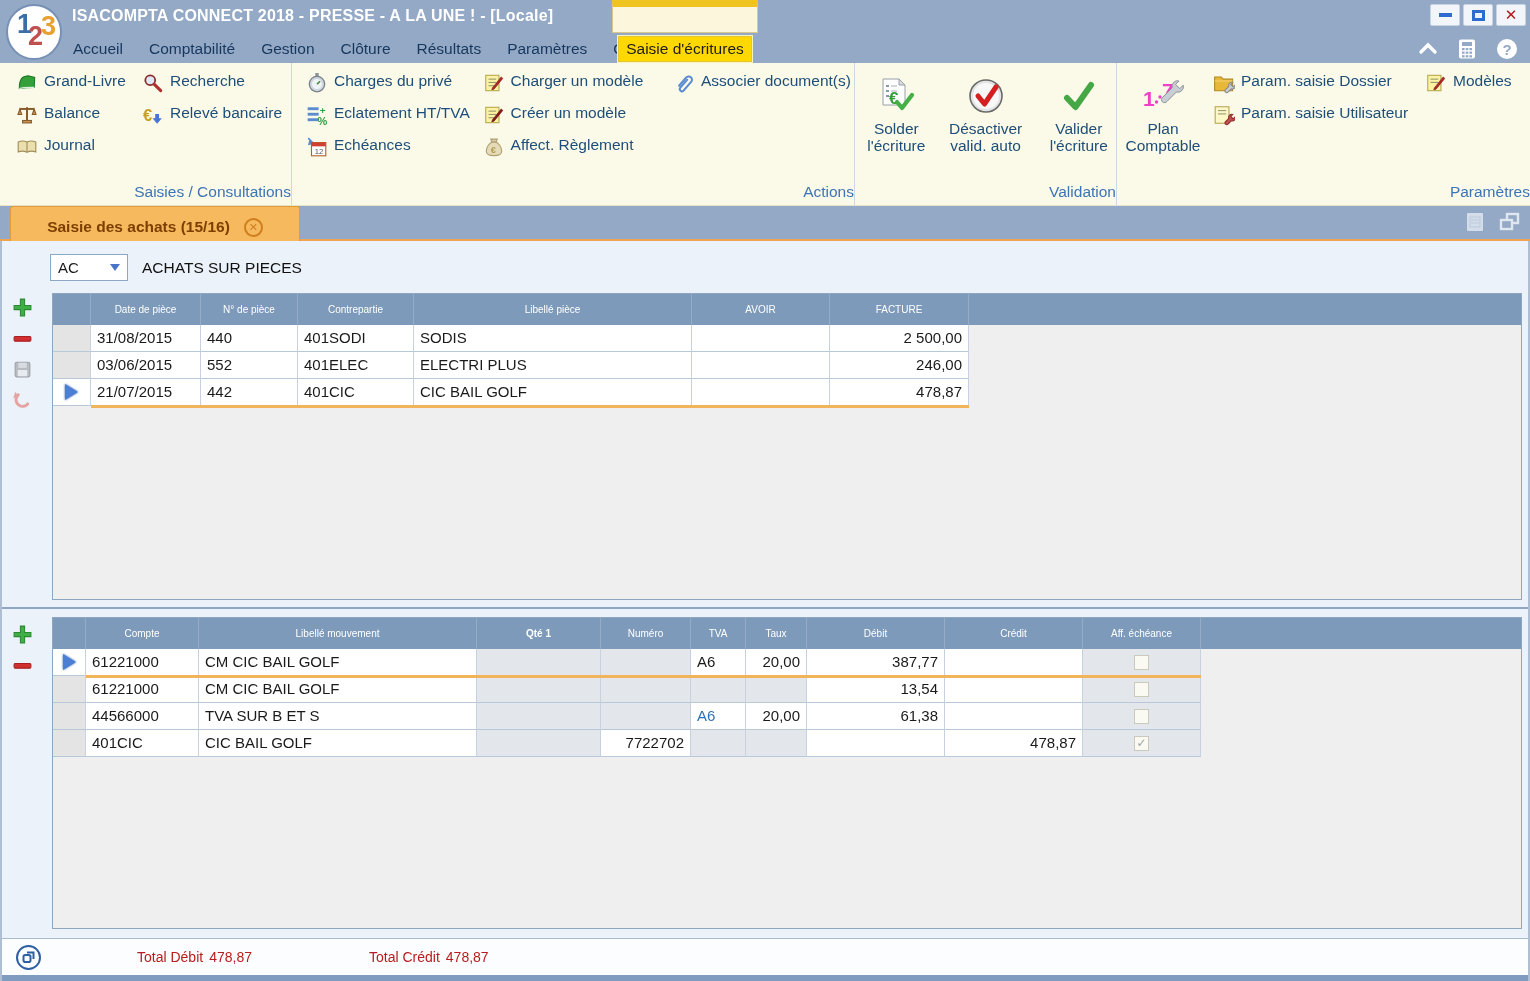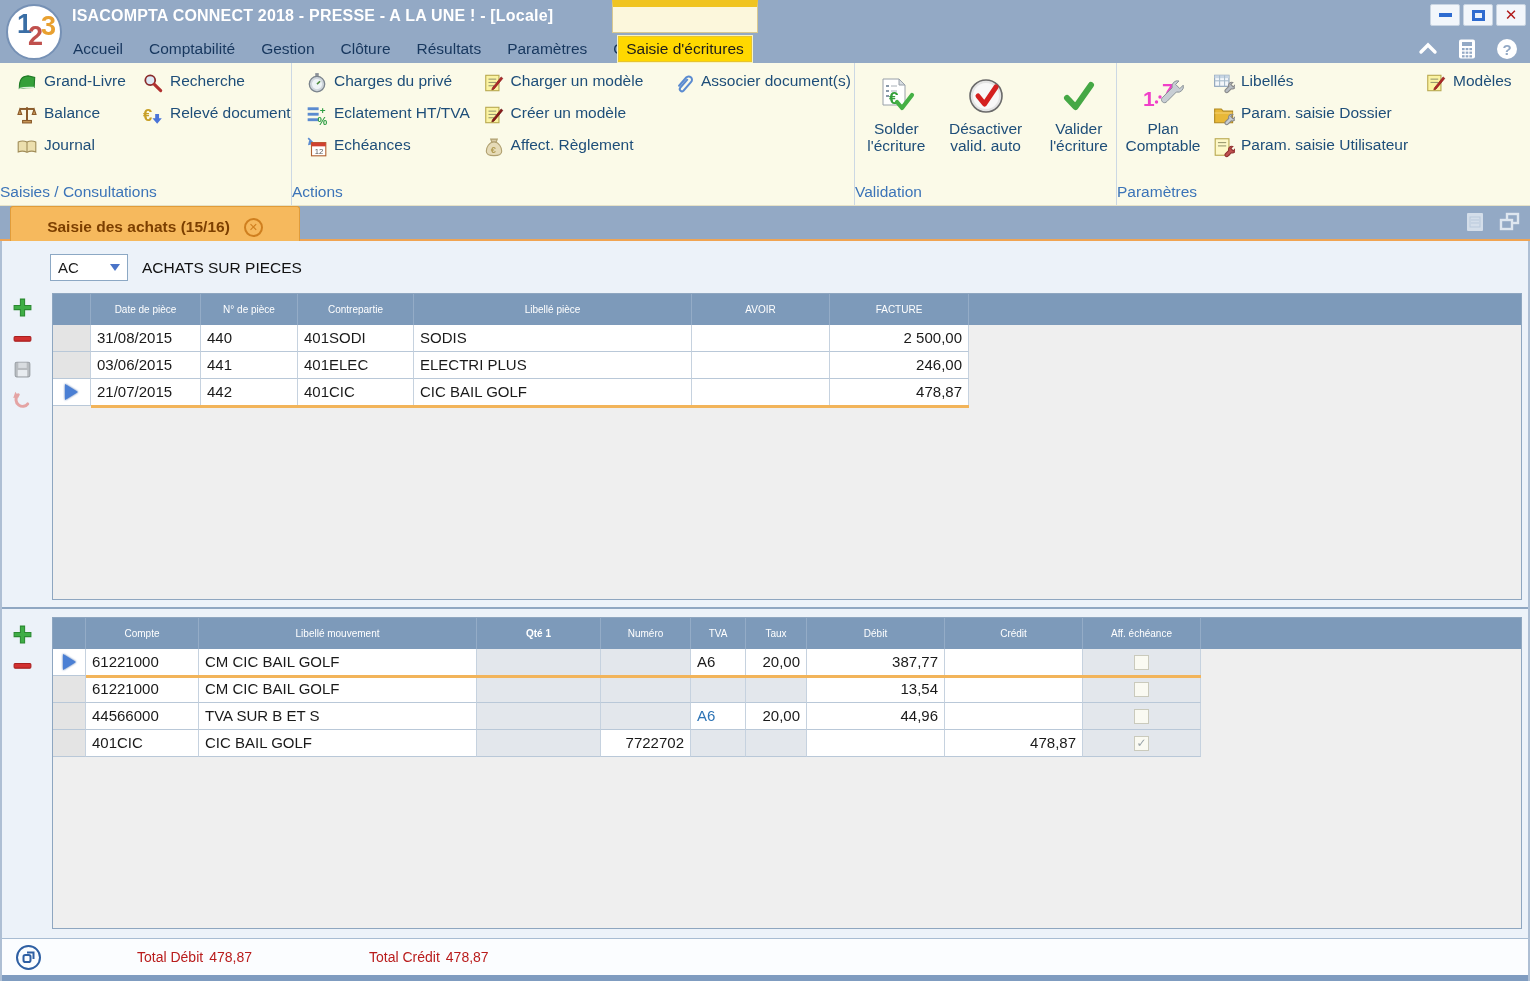--- a/index.html
+++ b/index.html
@@ -28,21 +28,21 @@
 .menu-right{position:absolute;right:12px;top:38px;display:flex;gap:18px;align-items:center}
 
 
 .ribbon{position:absolute;left:0;top:63px;width:100%;height:143px;background:#fbfae8;display:flex;border-bottom:1px solid #e6e2c8}
 .rib-group{position:relative;height:100%;border-right:1px solid #ccd8e4;padding-top:9px}
 .rib-group:last-child{border-right:none}
 .rib-cols{display:flex}
 .rib-col{display:flex;flex-direction:column}
 .rib-item{display:flex;gap:6px;height:32px;color:#1e4e79;font-size:15.5px;white-space:nowrap;cursor:default;padding:0 4px}
 .rib-big{display:flex;flex-direction:column;align-items:center;color:#1e4e79;font-size:15.5px;text-align:center;line-height:17px;gap:4px;padding-top:4px;cursor:default}
-.rib-label{position:absolute;bottom:4px;left:0;right:0;text-align:left;color:#3c74b8;font-size:15.5px}
+.rib-label{position:absolute;bottom:4px;left:0;right:0;text-align:right;color:#3c74b8;font-size:15.5px}
 .ic{display:inline-flex;width:22px;height:22px;flex:none}
 .ic svg{width:100%;height:100%}
 .icL{display:inline-flex;width:44px;height:40px}
 .icL svg{width:100%;height:100%}
 
 
 .tabstrip{position:absolute;left:0;top:206px;width:100%;height:35px;border-bottom:2px solid #f0a452}
 .doc-tab{position:absolute;left:10px;top:0;width:290px;height:41px;background:#f6b95d;border:1px solid #e09c3a;border-bottom:none;border-radius:3px 3px 0 0;display:flex;align-items:center;justify-content:center;gap:14px;color:#7c3f00;font-weight:bold;font-size:15.5px;cursor:default}
 .tab-close{width:19px;height:19px;border:2px solid #cf7f1f;border-radius:50%;color:#cf7f1f;font-size:11px;line-height:15px;text-align:center;font-weight:bold}
 .tab-close::before{content:"✕"}
@@ -199,21 +199,21 @@
             </span>
             <span>Recherche</span>
           </div>
         <div class="rib-item">
             <span class="ic">
               <svg viewBox="0 0 20 20">
                 <text x="1" y="15" font-size="15" font-weight="bold" fill="#c8a028">€</text>
                 <path d="M12 9 h3.5 v4 h2.5 l-4.2 5 -4.3 -5 h2.5 z" fill="#4a74d8"></path>
               </svg>
             </span>
-            <span>Relevé document</span>
+            <span>Relevé bancaire</span>
           </div>
       </div>
     </div>
     <div class="rib-label">Saisies / Consultations</div>
   </div>
 
   <div class="rib-group" style="width:563px;padding-left:10px">
     <div class="rib-cols">
       <div class="rib-col" style="width:178px">
         <div class="rib-item">
@@ -352,33 +352,20 @@
               <text x="21" y="22" font-size="21" font-weight="bold" fill="#f040c8">7</text>
               <path d="M38 5 a5.5 5.5 0 0 0 -6.8 6.8 l-9.5 9.5 a3 3 0 1 0 4.2 4.2 l9.5 -9.5 a5.5 5.5 0 0 0 6.8 -6.8 l-3.4 3.4 -4.2 -4.2 z" fill="#c8ced4" stroke="#8a9298"></path>
             </svg>
           </span>
           <span>Plan Comptable</span>
         </div>
       <div class="rib-col" style="width:212px">
         <div class="rib-item">
             <span class="ic">
               <svg viewBox="0 0 20 20">
-                <rect x="1.5" y="3" width="13" height="10" fill="#f4f7fa" stroke="#8aa0b8"></rect>
-                <rect x="1.5" y="3" width="13" height="2.6" fill="#c8d6e4"></rect>
-                <line x1="6" y1="3" x2="6" y2="13" stroke="#a8bccc"></line>
-                <line x1="10.5" y1="3" x2="10.5" y2="13" stroke="#a8bccc"></line>
-                <line x1="1.5" y1="8" x2="14.5" y2="8" stroke="#a8bccc"></line>
-                <path d="M18 9.5 a2.8 2.8 0 0 0 -3.6 3.6 l-3 3 a1.5 1.5 0 1 0 2.2 2.2 l3 -3 a2.8 2.8 0 0 0 3.6 -3.6 l-1.8 1.8 -2.2 -2.2 z" fill="#b8bec4" stroke="#888"></path>
-              </svg>
-            </span>
-            <span>Libellés</span>
-          </div>
-        <div class="rib-item">
-            <span class="ic">
-              <svg viewBox="0 0 20 20">
                 <path d="M1.5 4.5 h6 l1.8 2 h8.5 v10.5 h-16.3 z" fill="#e8b838" stroke="#b08820"></path>
                 <path d="M1.5 8.2 h16.3" stroke="#f4d070"></path>
                 <path d="M18 9.5 a2.8 2.8 0 0 0 -3.6 3.6 l-3 3 a1.5 1.5 0 1 0 2.2 2.2 l3 -3 a2.8 2.8 0 0 0 3.6 -3.6 l-1.8 1.8 -2.2 -2.2 z" fill="#c8ced4" stroke="#888"></path>
               </svg>
             </span>
             <span>Param. saisie Dossier</span>
           </div>
         <div class="rib-item">
             <span class="ic">
               <svg viewBox="0 0 20 20">
@@ -484,21 +471,21 @@
         <div class="cell" style="width: 110px;">31/08/2015</div>
         <div class="cell" style="width: 97px;">440</div>
         <div class="cell" style="width: 116px;">401SODI</div>
         <div class="cell" style="width: 278px;">SODIS</div>
         <div class="cell num" style="width: 138px;"></div>
         <div class="cell num" style="width: 139px;">2 500,00</div>
       </div>
       <div class="grid-row">
         <div class="cell selcol" style="width: 38px;"></div>
         <div class="cell" style="width: 110px;">03/06/2015</div>
-        <div class="cell" style="width: 97px;">441</div>
+        <div class="cell" style="width: 97px;">552</div>
         <div class="cell" style="width: 116px;">401ELEC</div>
         <div class="cell" style="width: 278px;">ELECTRI PLUS</div>
         <div class="cell num" style="width: 138px;"></div>
         <div class="cell num" style="width: 139px;">246,00</div>
       </div>
       <div class="grid-row selected">
         <div class="cell selcol active" style="width: 38px;">
           <span class="tri"></span>
         </div>
         <div class="cell" style="width: 110px;">21/07/2015</div>
@@ -572,21 +559,21 @@
         </div>
       </div>
       <div class="grid-row">
         <div class="cell selcol" style="width: 33px;"></div>
         <div class="cell" style="width: 113px;">44566000</div>
         <div class="cell" style="width: 278px;">TVA SUR B ET S</div>
         <div class="cell gray" style="width: 124px;"></div>
         <div class="cell num gray" style="width: 90px;"></div>
         <div class="cell blue" style="width: 55px;">A6</div>
         <div class="cell num" style="width: 61px;">20,00</div>
-        <div class="cell num" style="width: 138px;">44,96</div>
+        <div class="cell num" style="width: 138px;">61,38</div>
         <div class="cell num" style="width: 138px;"></div>
         <div class="cell gray" style="width: 118px; display: flex; align-items: center;">
           <span class="checkbox"></span>
         </div>
       </div>
       <div class="grid-row">
         <div class="cell selcol" style="width: 33px;"></div>
         <div class="cell" style="width: 113px;">401CIC</div>
         <div class="cell" style="width: 278px;">CIC BAIL GOLF</div>
         <div class="cell gray" style="width: 124px;"></div>

